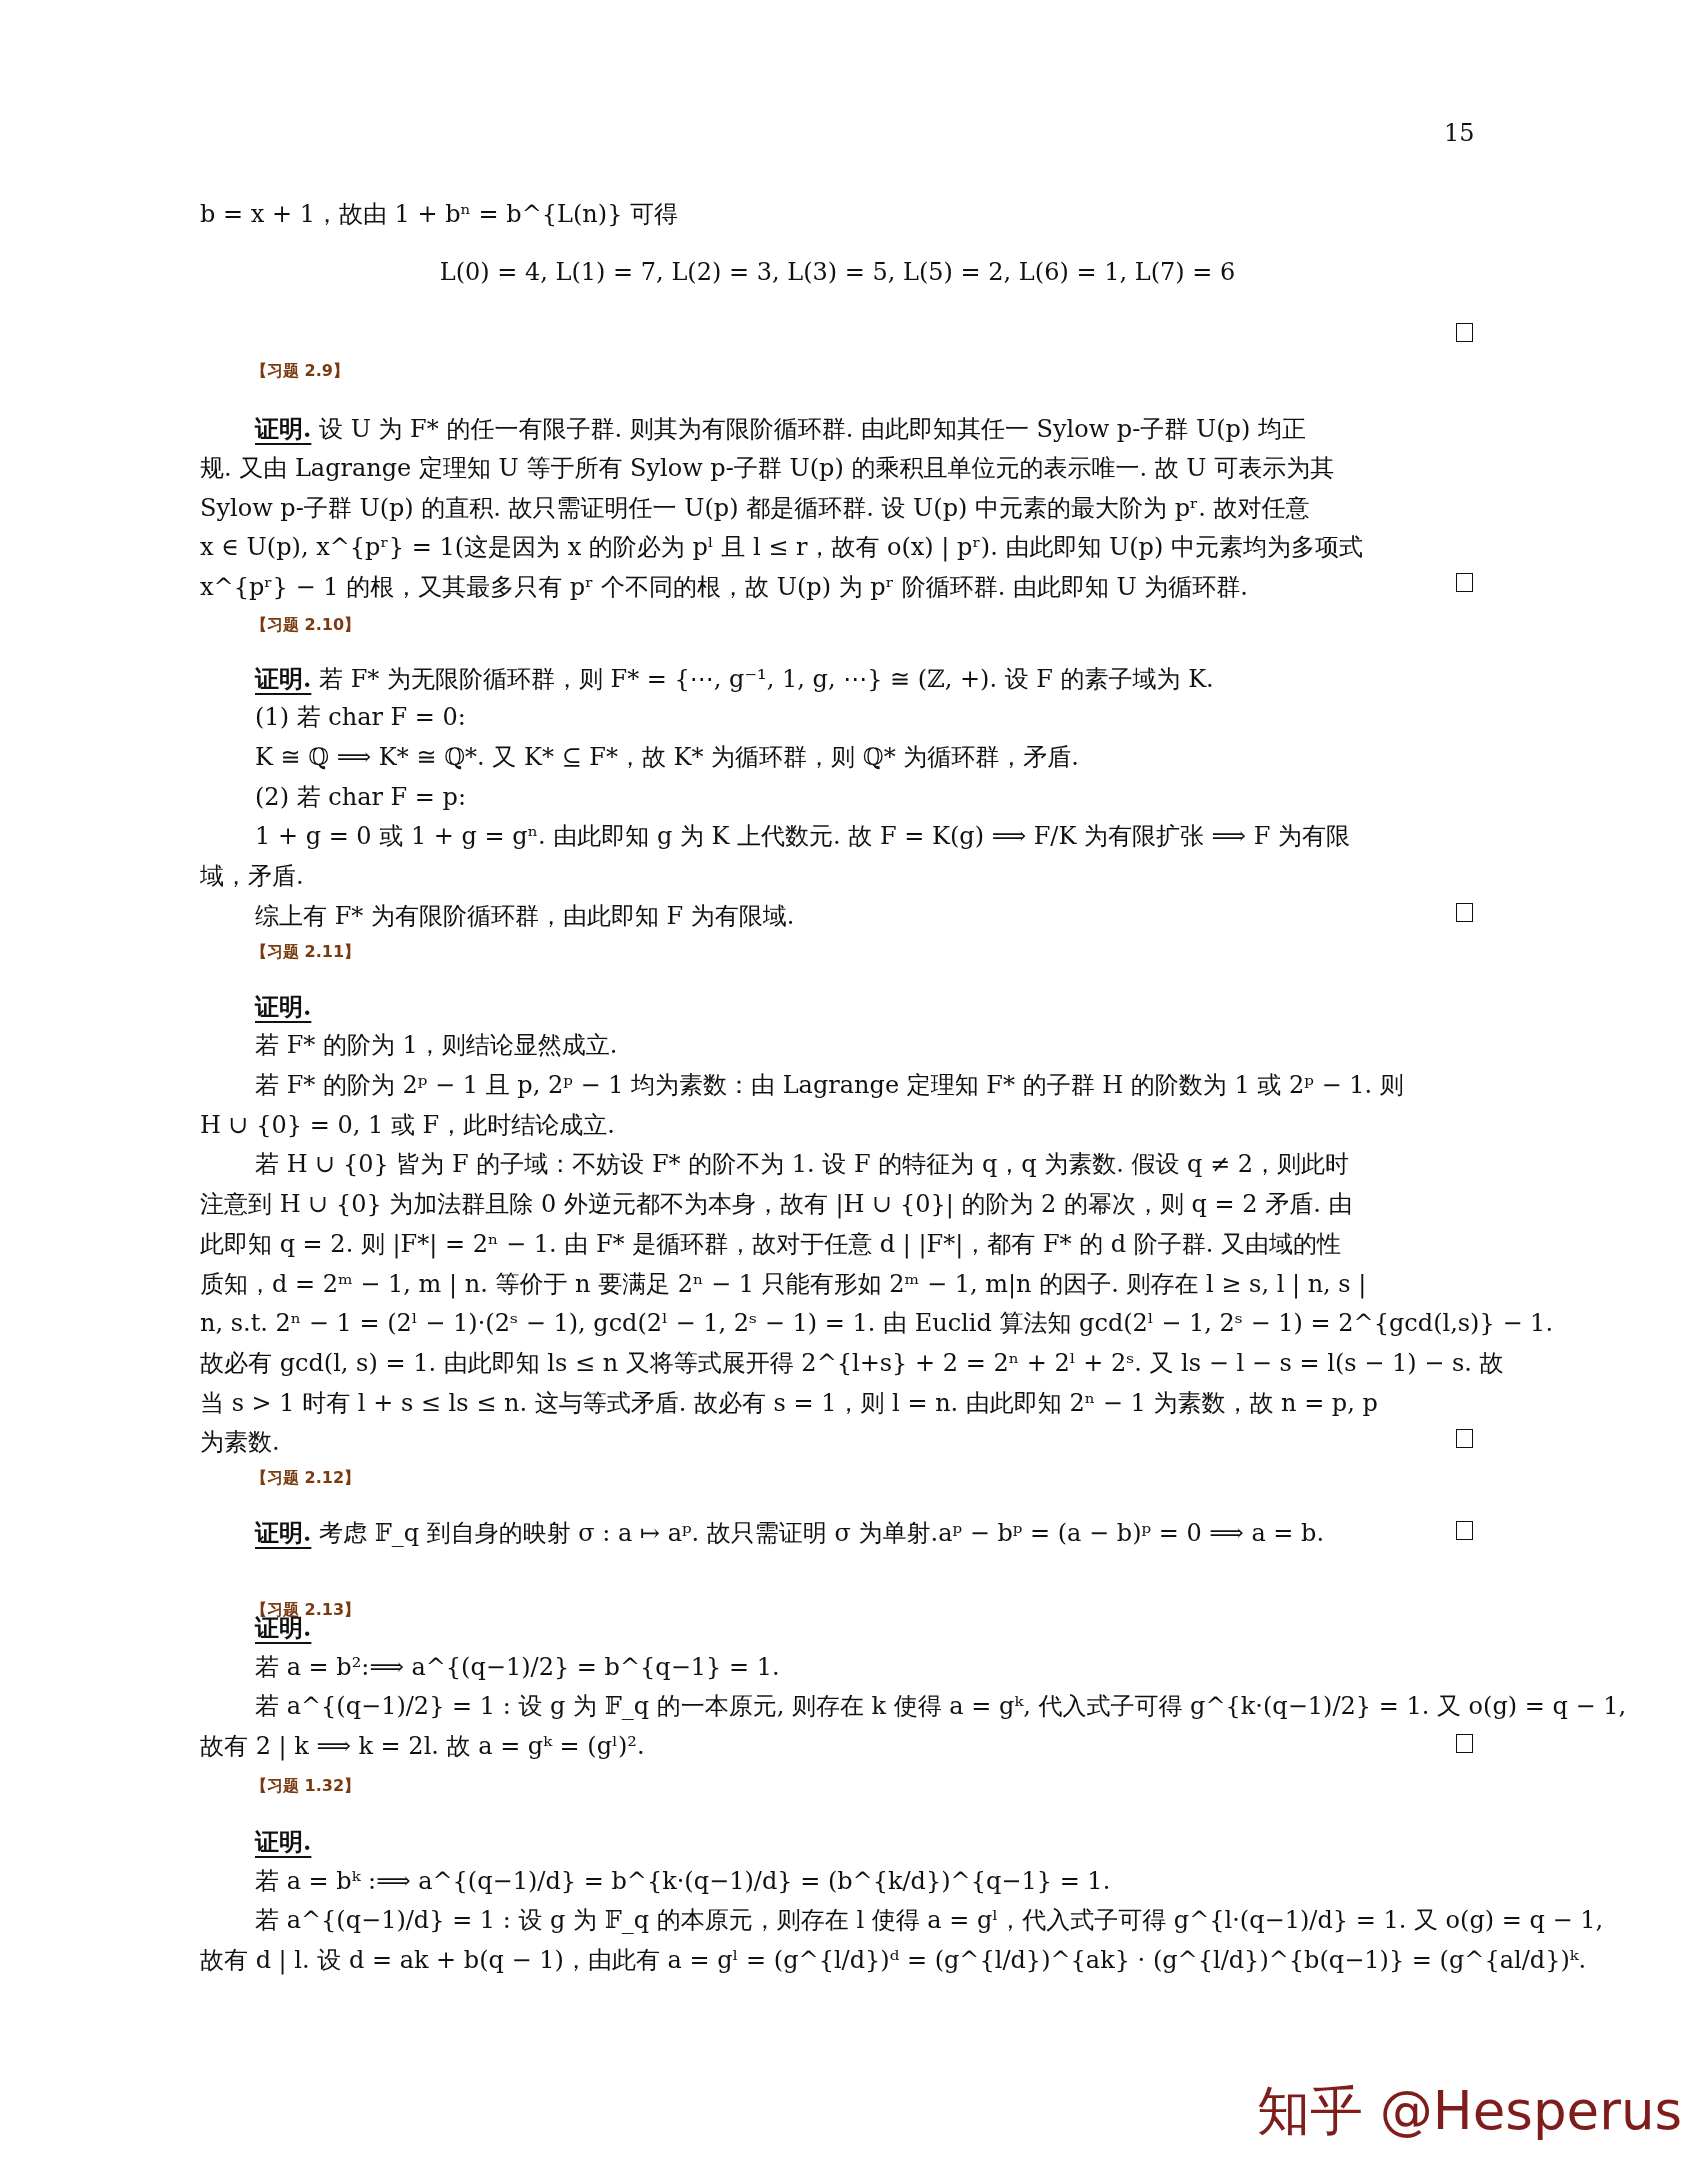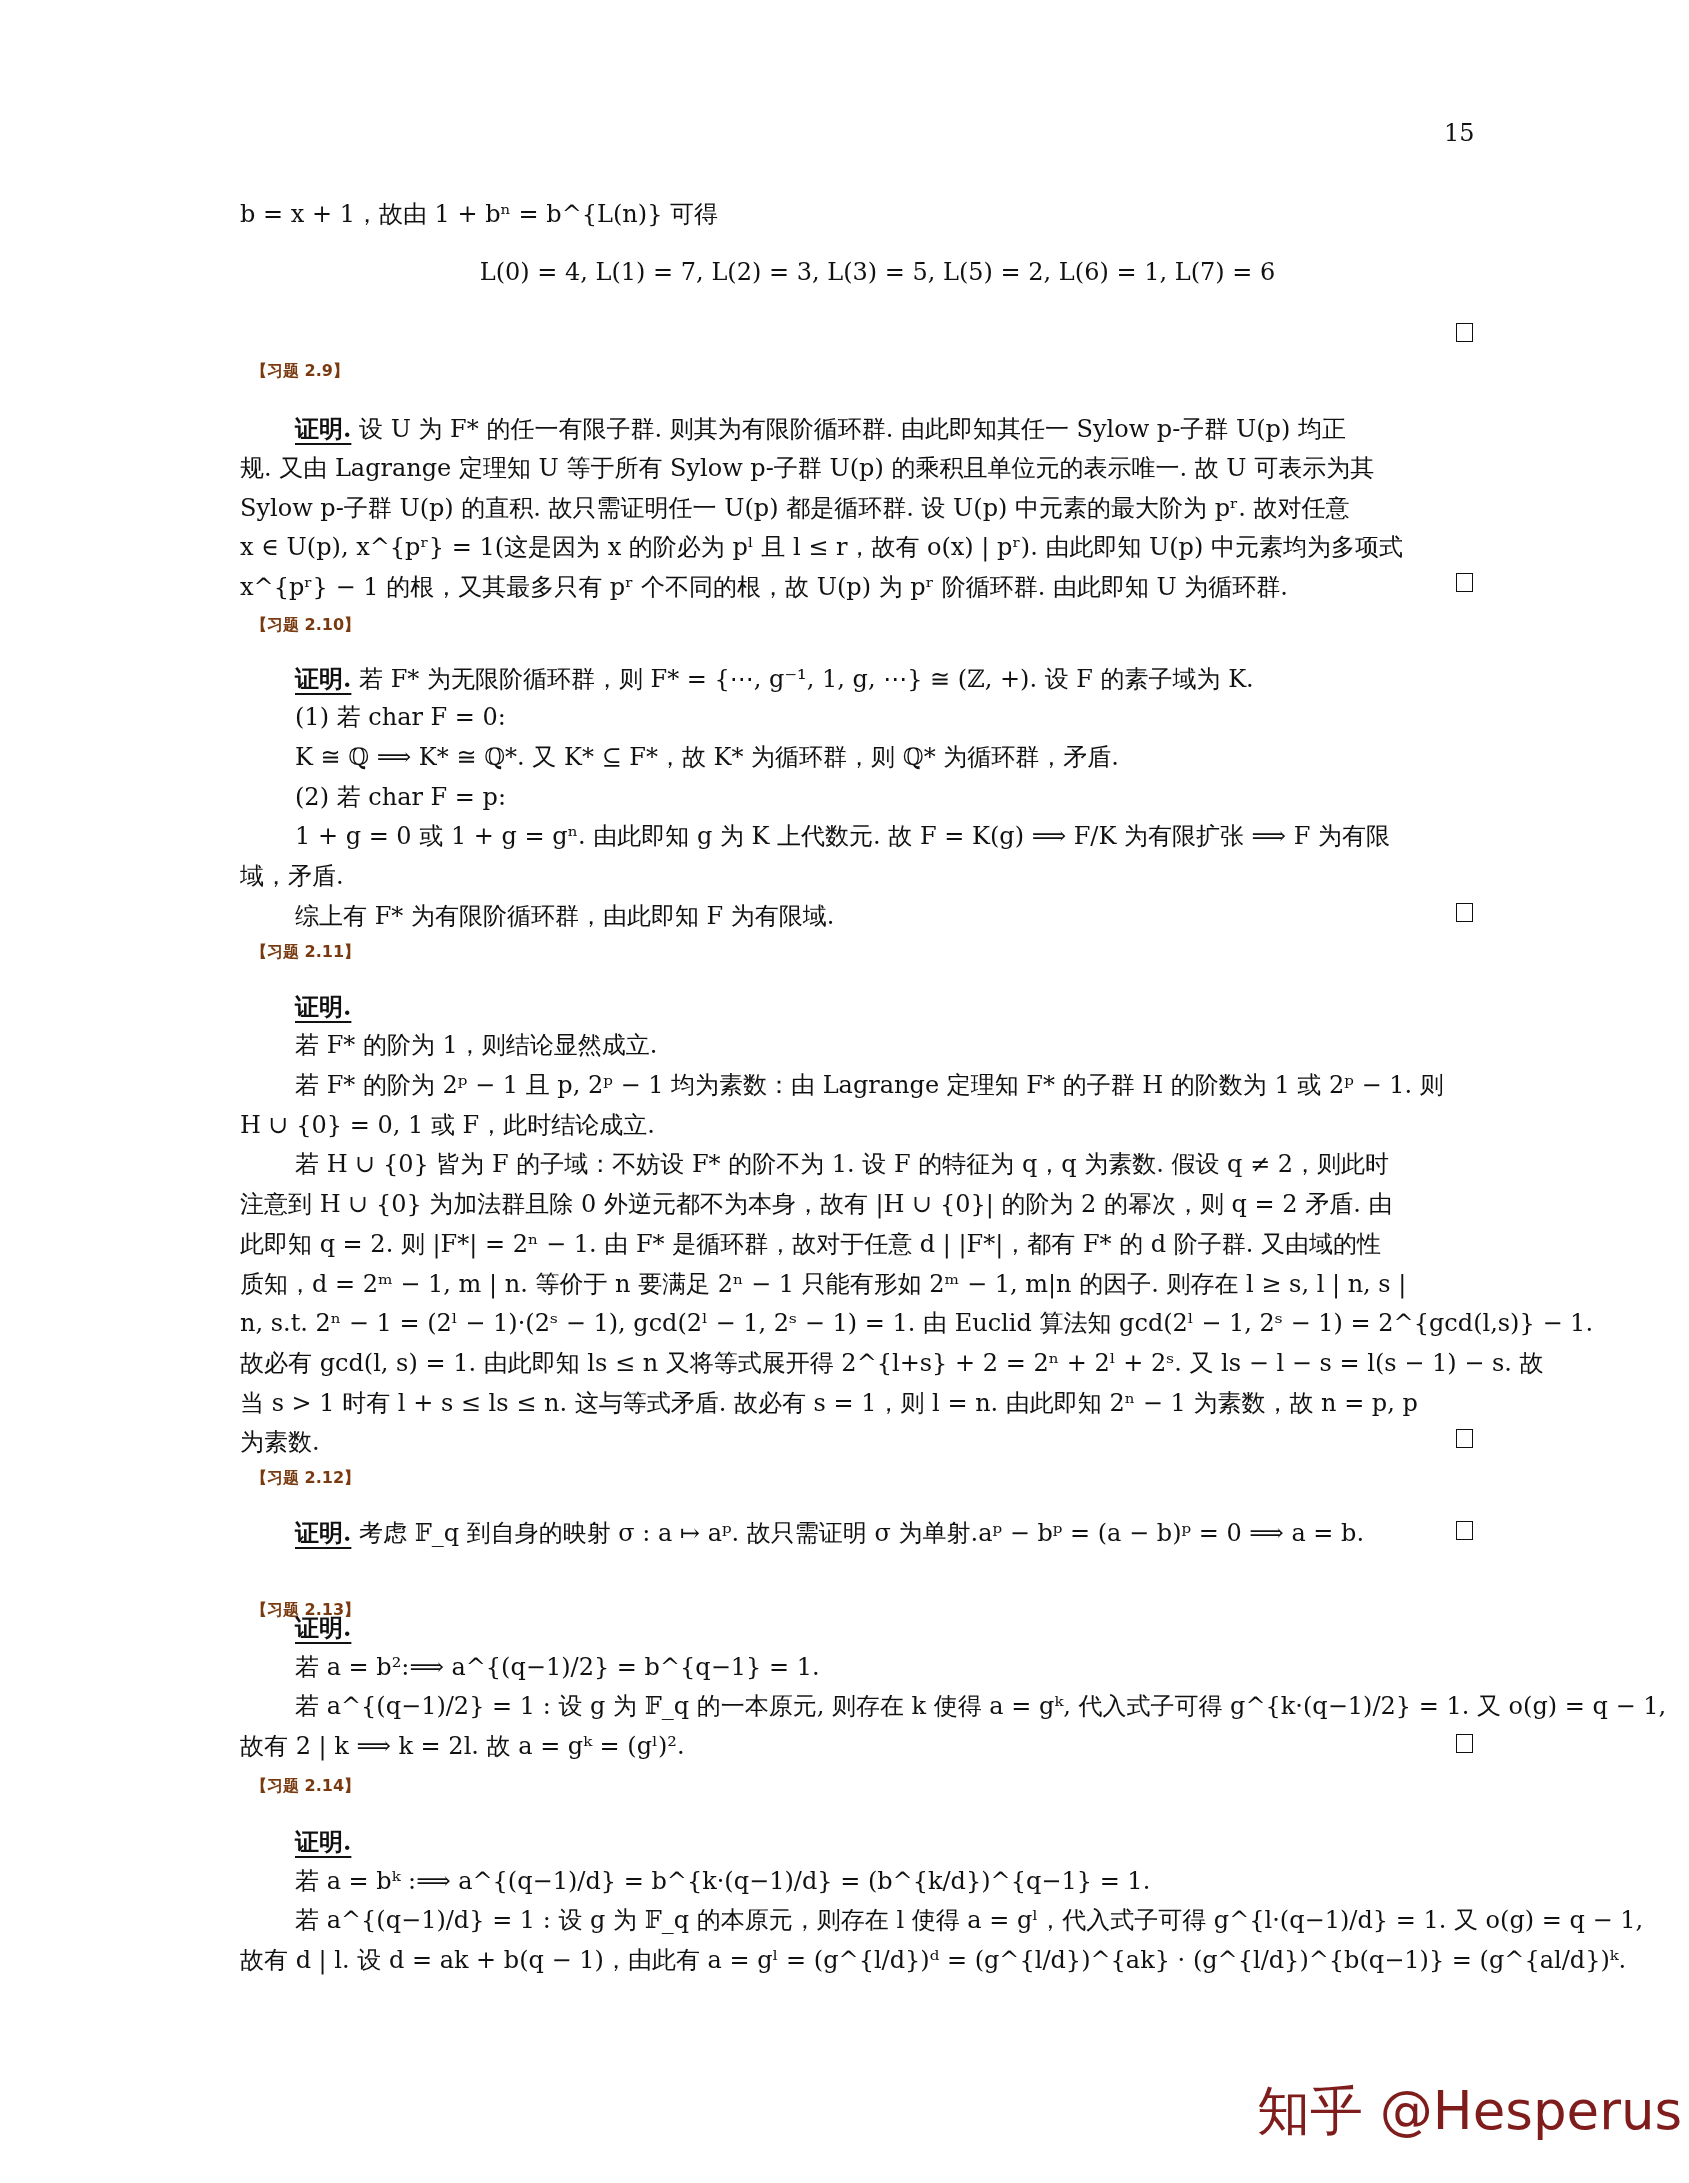--- a/index.html
+++ b/index.html
@@ -1,20 +1,20 @@
 <!DOCTYPE html>
 <html style="font-size:8.8px"><head>
 <meta charset="utf-8">
 <style>
   html,body{margin:0;padding:0;background:#ffffff;}
   body{width:1690px;height:2183px;position:relative;overflow:hidden;
        font-family:"DejaVu Serif","Liberation Serif",serif;color:#111;}
   .abs{position:absolute;}
   .pagenum{left:1444px;top:119px;font-size:24px;}
-  .line{position:absolute;left:200px;width:1275px;font-size:24px;line-height:33px;white-space:nowrap;margin-left:40px;}
+  .line{position:absolute;left:200px;width:1275px;font-size:24px;line-height:33px;white-space:nowrap;}
   .indent{left:255px;width:1220px;}
   .center{left:200px;width:1275px;text-align:center;}
   .qed{position:absolute;left:1456px;width:16.5px;height:19px;border:1.7px solid #111;box-sizing:border-box;}
   .heading{position:absolute;left:251px;font-size:16px;font-weight:bold;color:#7a3a10;
            font-family:"DejaVu Sans","Liberation Sans",sans-serif;white-space:nowrap;}
   .proof{text-decoration:underline;text-underline-offset:5.5px;font-weight:bold;}
   .watermark{position:absolute;left:1257px;top:2076px;font-size:53px;color:#7f1d1d;
              font-family:"DejaVu Sans","Liberation Sans",sans-serif;white-space:nowrap;}
 </style>
 </head>
@@ -76,21 +76,21 @@
 
 <div class="heading" style="top:1600px">【习题 2.13】</div>
 <div class="line indent" style="top:1611px">
   <span class="proof">证明.</span>
 </div>
 <div class="line indent" style="top:1651px">若 a = b²:⟹ a^{(q−1)/2} = b^{q−1} = 1.</div>
 <div class="line indent" style="top:1690px">若 a^{(q−1)/2} = 1 : 设 g 为 𝔽_q 的一本原元, 则存在 k 使得 a = gᵏ, 代入式子可得 g^{k·(q−1)/2} = 1. 又 o(g) = q − 1,</div>
 <div class="line" style="top:1730px">故有 2 | k ⟹ k = 2l. 故 a = gᵏ = (gˡ)².</div>
 <div class="qed" style="top:1734px"></div>
 
-<div class="heading" style="top:1776px">【习题 2.14】</div>
+<div class="heading" style="top:1776px">【习题 1.32】</div>
 <div class="line indent" style="top:1825px">
   <span class="proof">证明.</span>
 </div>
 <div class="line indent" style="top:1865px">若 a = bᵏ :⟹ a^{(q−1)/d} = b^{k·(q−1)/d} = (b^{k/d})^{q−1} = 1.</div>
 <div class="line indent" style="top:1904px">若 a^{(q−1)/d} = 1 : 设 g 为 𝔽_q 的本原元，则存在 l 使得 a = gˡ，代入式子可得 g^{l·(q−1)/d} = 1. 又 o(g) = q − 1,</div>
 <div class="line" style="top:1944px">故有 d | l. 设 d = ak + b(q − 1)，由此有 a = gˡ = (g^{l/d})ᵈ = (g^{l/d})^{ak} · (g^{l/d})^{b(q−1)} = (g^{al/d})ᵏ.</div>
 
 <div class="watermark">知乎 @Hesperus</div>
 
 

